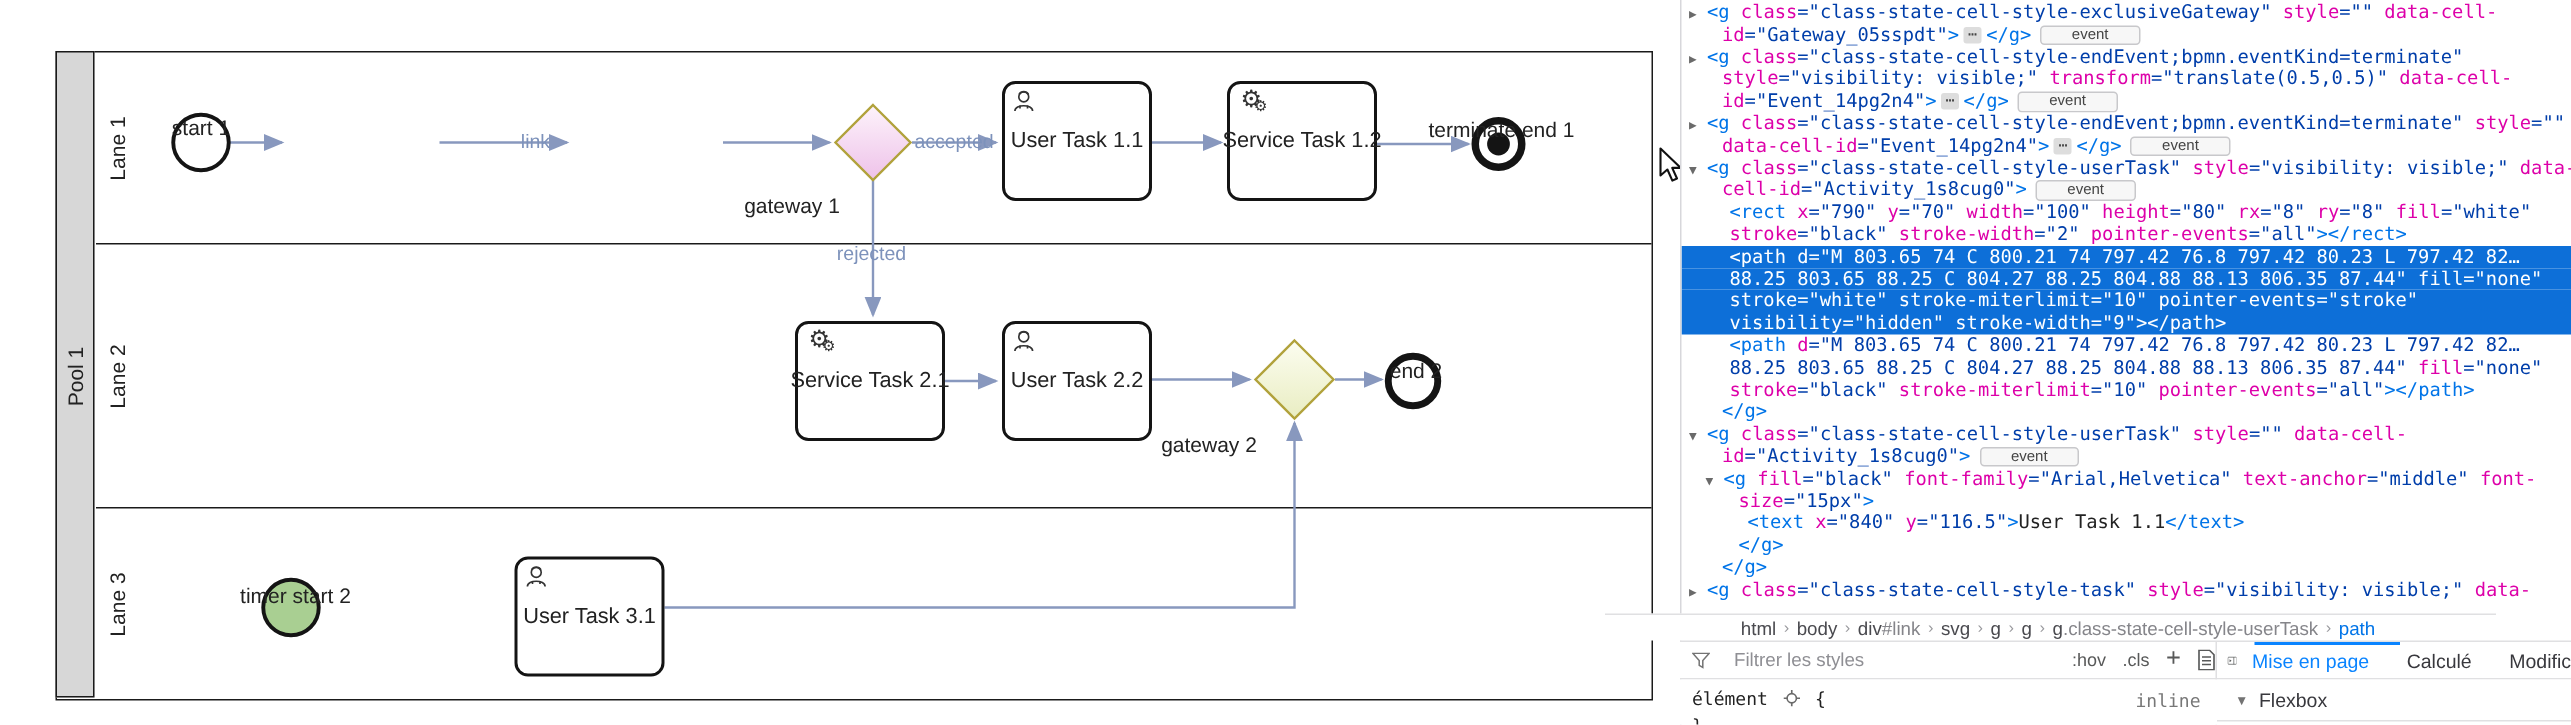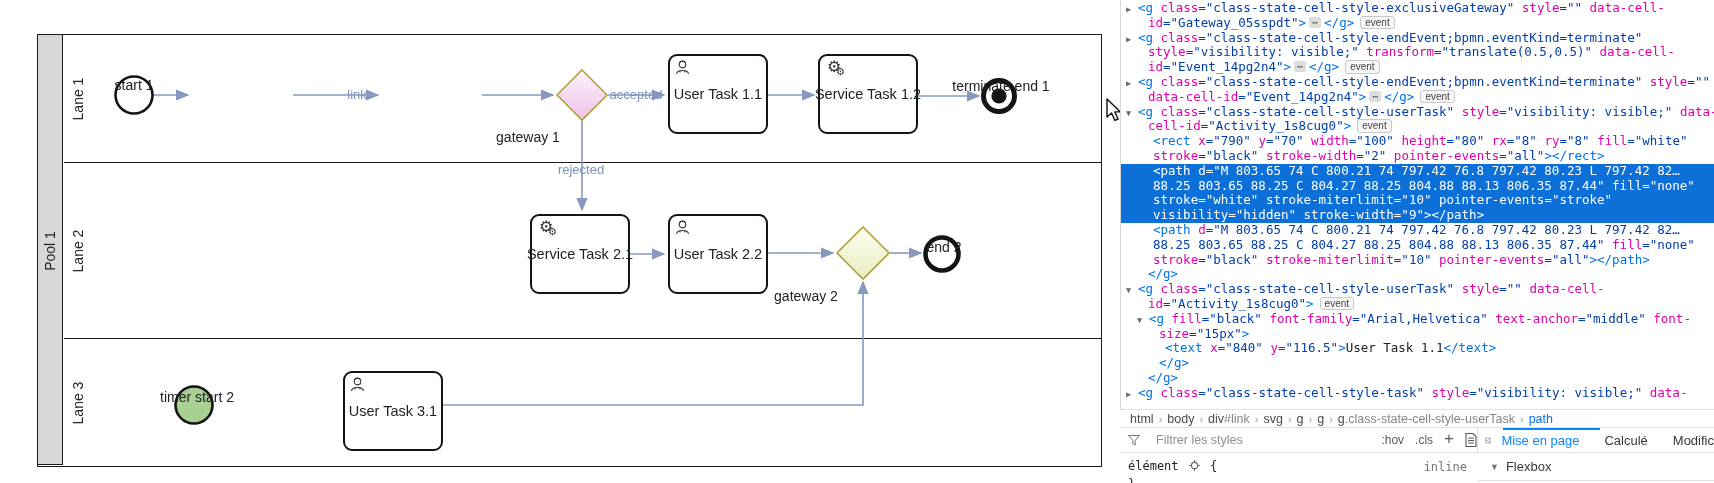--- a/index.html
+++ b/index.html
@@ -30,24 +30,24 @@
   .dt-line.sel{background:#0d6fd8;}
   .dt-line.sel span{color:#fff !important;}
   .sa{display:inline-block;width:12px;color:#6a6a6a;font-size:8.5px;}
   .st{color:#0074e8;}
   .sn{color:#dd00a9;}
   .sv{color:#003eaa;}
   .sx{color:#222;}
   .se{display:inline-block;background:#ddd;color:#444;border-radius:2px;font-size:10px;line-height:11px;
       padding:0 3px;margin:0 3px;vertical-align:1px;}
   .sb{display:inline-block;border:1px solid #c8c8cb;background:#f7f7f7;color:#444;border-radius:3px;
-      font-family:"Liberation Sans",sans-serif;font-size:10px;line-height:11.5px;padding:0 4px;margin-left:6px;vertical-align:1px;}
-
-  #crumbbar{left:1120px;top:409px;width:594px;height:18px;border-top:1px solid #e0e0e2;background:#fff;
-    display:flex;align-items:center;padding-left:10px;box-sizing:border-box;font-size:12.5px;color:#4a4a4f;overflow:hidden;}
+      font-family:"Liberation Sans",sans-serif;font-size:10px;line-height:11.5px;padding:0 20px;margin-left:6px;vertical-align:1px;}
+
+  #crumbbar{left:1070px;top:409px;width:594px;height:18px;border-top:1px solid #e0e0e2;background:#fff;
+    display:flex;align-items:center;padding-left:10px;box-sizing:border-box;font-size:12.5px;color:#4a4a4f;overflow:hidden;justify-content:center;}
   .crumb{white-space:nowrap;cursor:default;}
   .crumb .sub{color:#85858a;}
   .crumb-sep{color:#9a9a9e;margin:0 5px;font-size:11px;}
   .crumb-sel{color:#0074e8;}
 
   #stylebar{left:1120px;top:427px;width:594px;height:26px;border-top:1px solid #e0e0e2;border-bottom:1px solid #e0e0e2;
     background:#fff;box-sizing:border-box;}
   #filter-left{position:absolute;left:0;top:0;width:357px;height:100%;display:flex;align-items:center;padding-left:8px;box-sizing:border-box;}
   #filter-text{color:#8f8f94;font-size:12.5px;margin-left:16px;flex:1;}
   .tbtn{color:#585959;font-size:12px;margin-right:11px;}

